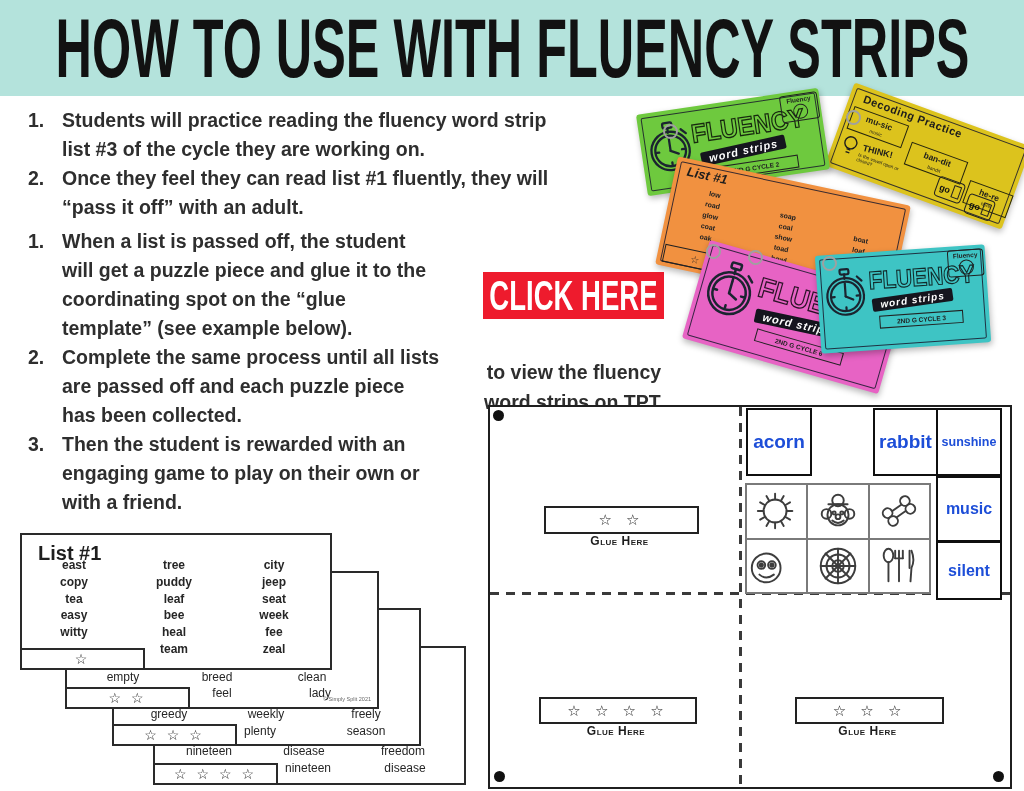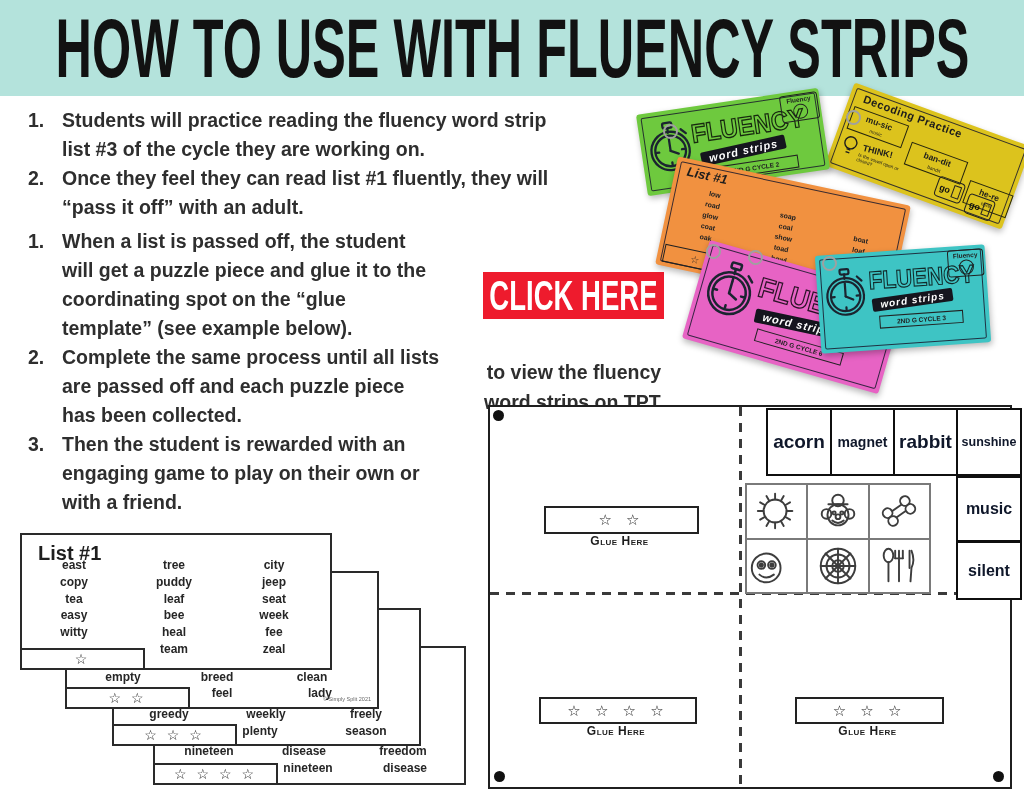--- a/index.html
+++ b/index.html
@@ -64,36 +64,36 @@
   .lc1{left:20px;top:533px;width:308px;height:133px;z-index:40;}
   .lc2{left:65px;top:571px;width:310px;height:134px;z-index:30;}
   .lc3{left:112px;top:608px;width:305px;height:134px;z-index:20;}
   .lc4{left:153px;top:646px;width:309px;height:135px;z-index:10;}
   .lc-title{position:absolute;left:16px;top:7px;font-size:20px;font-weight:bold;color:#1e1e1e;}
   .wordcol{position:absolute;width:90px;text-align:center;font-size:12px;line-height:16.8px;
            font-weight:bold;white-space:pre-line;color:#262626;}
   .starbox{position:absolute;left:0;bottom:0;width:121px;height:18px;border-top:2.5px solid #2a2a2a;
            border-right:2.5px solid #2a2a2a;display:flex;align-items:center;justify-content:center;
            font-size:14px;letter-spacing:3px;color:#222;background:#fff;}
-  .cw{position:absolute;transform:translateX(-50%);font-size:12px;font-weight:bold;color:#262626;white-space:nowrap;}
+  .cw{position:absolute;transform:translateX(-50%);font-size:12px;font-weight:normal;color:#262626;white-space:nowrap;}
   .copyright{position:absolute;right:6px;top:123px;font-size:5.5px;color:#666;}
 
   
   .glue{position:absolute;left:488px;top:405px;width:520px;height:380px;border:2.5px solid #1f1f1f;background:#fff;}
   .dotc{position:absolute;width:11px;height:11px;border-radius:50%;background:#111;}
   .vdash{position:absolute;left:249px;top:0;width:3px;height:100%;
          background:repeating-linear-gradient(to bottom,#3a3a3a 0 9px,transparent 9px 16px);}
   .hdash{position:absolute;top:185px;left:0;height:3px;width:100%;
          background:repeating-linear-gradient(to right,#3a3a3a 0 9px,transparent 9px 16px);}
   .gluebox{position:absolute;border:2.5px solid #222;display:flex;align-items:center;justify-content:center;
            font-size:15px;letter-spacing:5px;color:#222;background:#fff;}
   .gluecap{position:absolute;text-align:center;font-size:12px;letter-spacing:.5px;color:#1d1d1d;
            font-variant:small-caps;font-weight:bold;}
   .wcard{position:absolute;border:2.5px solid #0f0f0f;background:#fff;display:flex;align-items:center;
-         justify-content:center;color:#0f172a;font-weight:bold;margin-left:20px;}
+         justify-content:center;color:#1d4ed8;font-weight:bold;}
   .pgrid{position:absolute;left:255px;top:76px;width:184px;height:109px;display:grid;
          grid-template-columns:repeat(3,1fr);grid-template-rows:repeat(2,1fr);border:1.5px solid #7a7a7a;}
   .pcell{border:1px solid #7a7a7a;display:flex;align-items:center;justify-content:center;overflow:hidden;background:#fff;}
   svg.icon{stroke:#3d3d3d;fill:none;stroke-width:2;stroke-linecap:round;}
 </style>
 </head>
 <body>
 
 <div class="page">
 
@@ -336,21 +336,20 @@
     <div class="gluebox" style="left:54px;top:99px;width:151px;height:24px;">☆ ☆</div>
     <div class="gluecap" style="left:54px;top:127px;width:151px;">Glue Here</div>
 
     <div class="gluebox" style="left:49px;top:290px;width:154px;height:23px;">☆ ☆ ☆ ☆</div>
     <div class="gluecap" style="left:49px;top:317px;width:154px;">Glue Here</div>
 
     <div class="gluebox" style="left:305px;top:290px;width:145px;height:23px;">☆ ☆ ☆</div>
     <div class="gluecap" style="left:305px;top:317px;width:145px;">Glue Here</div>
 
     <div class="wcard" style="left:256px;top:1px;width:62px;height:64px;font-size:19px;">acorn</div>
-    <div class="wcard" style="left:320px;top:1px;width:61px;height:64px;font-size:14px;">magnet</div>
     <div class="wcard" style="left:383px;top:1px;width:61px;height:64px;font-size:19px;">rabbit</div>
     <div class="wcard" style="left:446px;top:1px;width:62px;height:64px;font-size:12.5px;">sunshine</div>
     <div class="wcard" style="left:446px;top:69px;width:62px;height:62px;font-size:16px;">music</div>
     <div class="wcard" style="left:446px;top:134px;width:62px;height:55px;font-size:16px;">silent</div>
 
     <div class="pgrid">
       <div class="pcell">
         <svg class="icon" width="46" height="46" viewBox="0 0 48 48">
           <circle cx="22" cy="24" r="12"></circle>
           <line x1="34" y1="24" x2="40" y2="24"></line>

